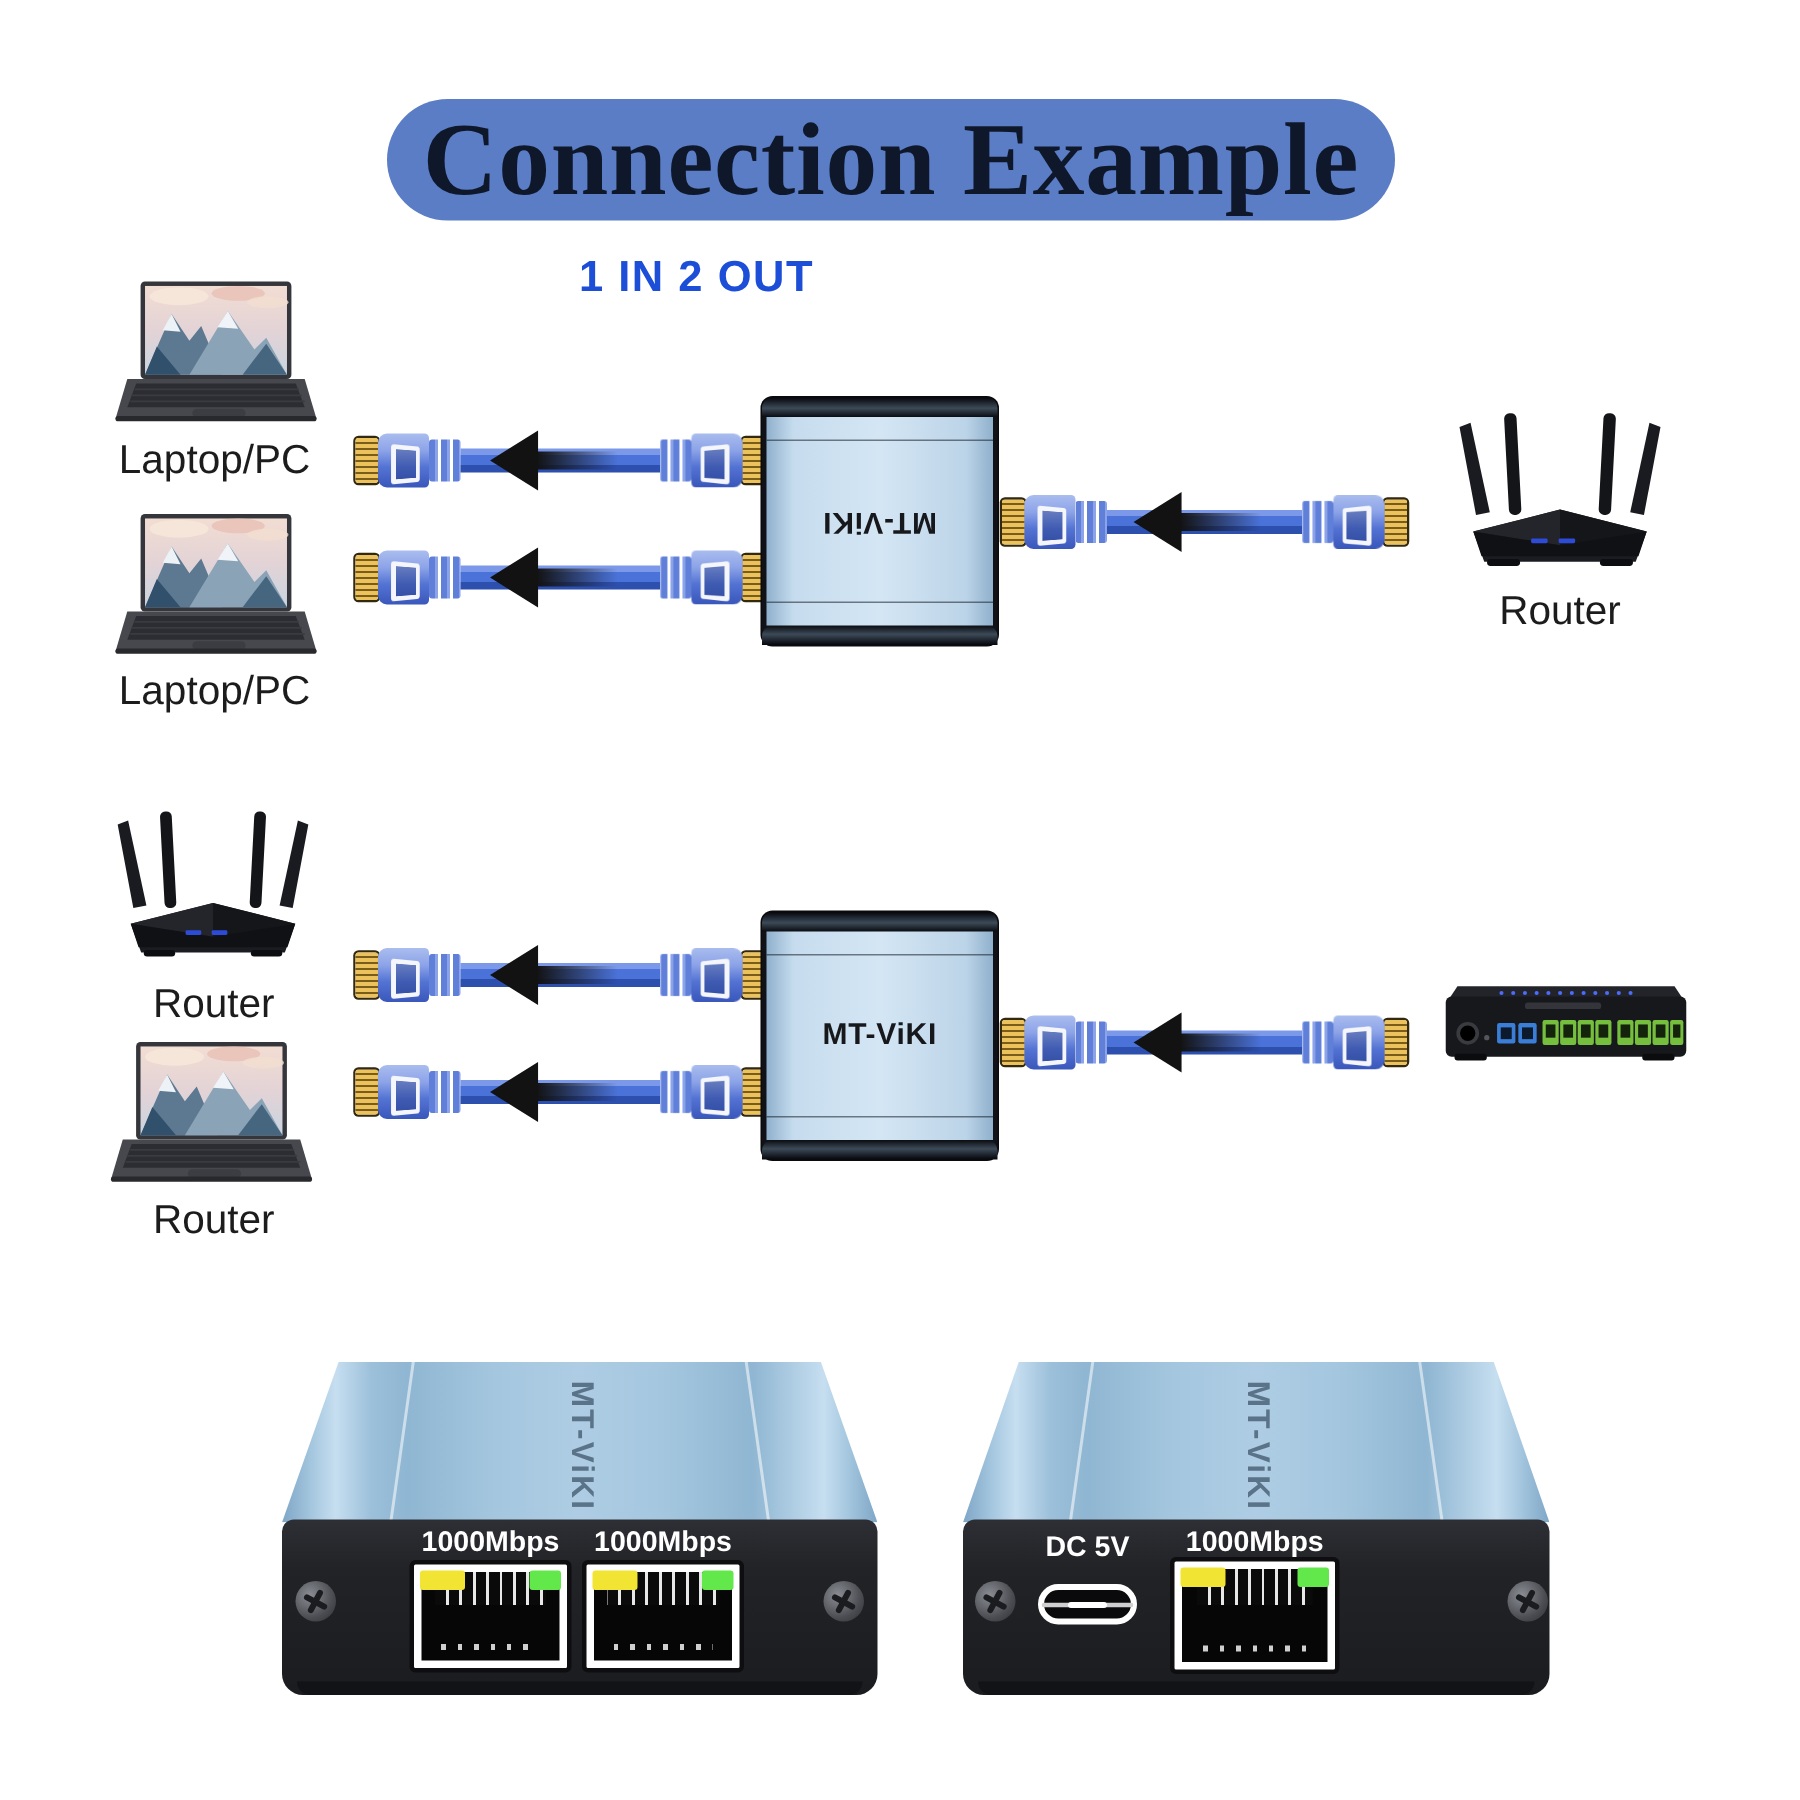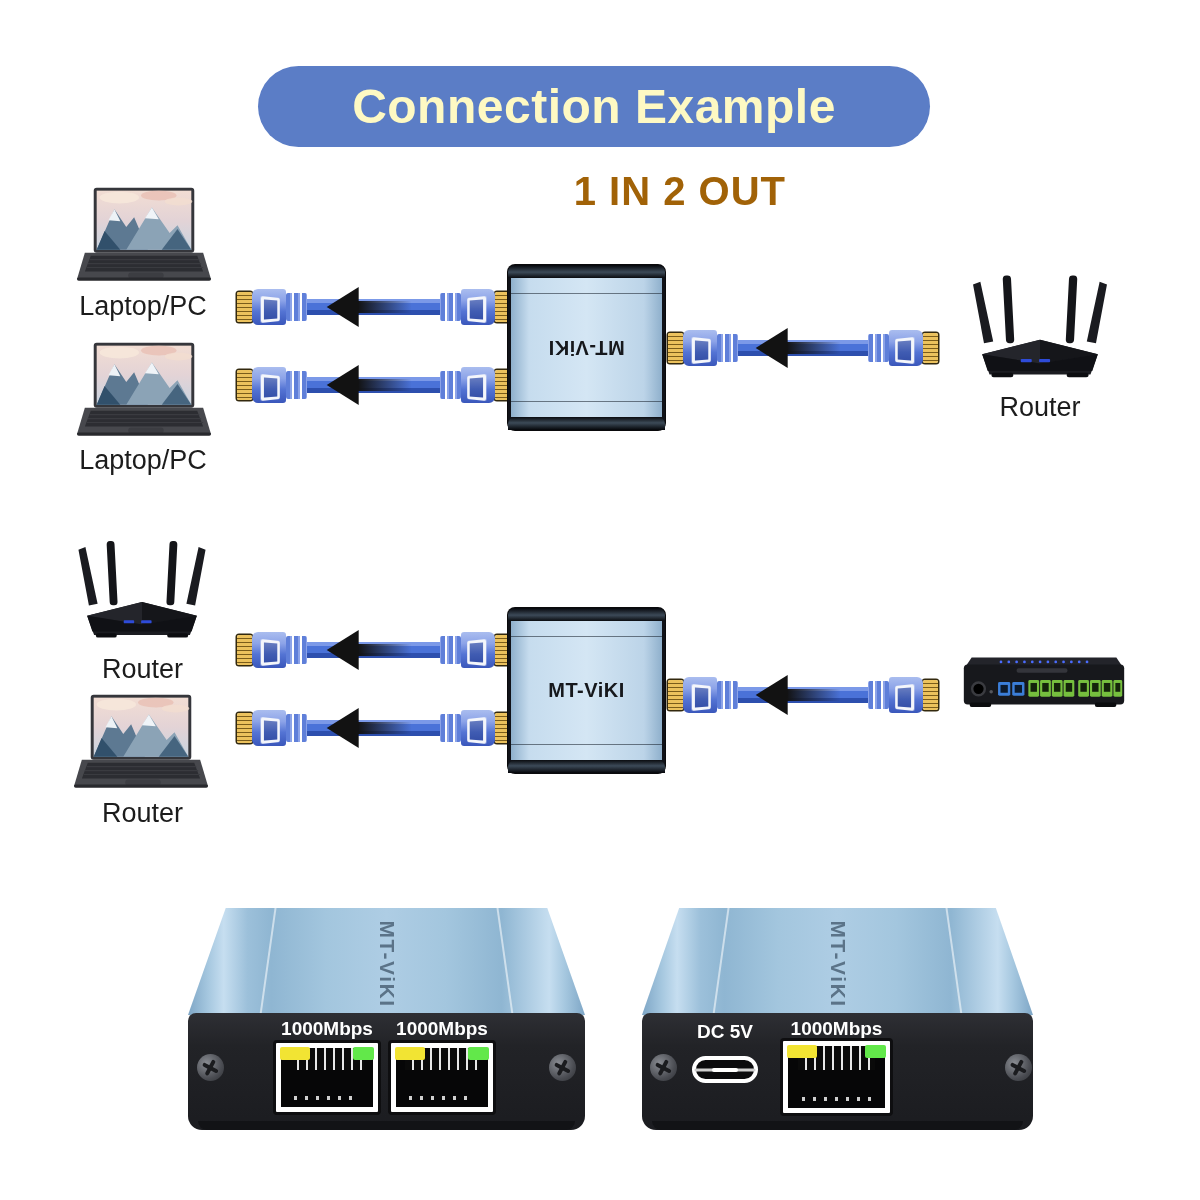--- a/index.html
+++ b/index.html
@@ -2,23 +2,23 @@
 <html><head>
 <meta charset="utf-8">
 <style>
   html,body{margin:0;padding:0;background:#ffffff;}
   #canvas{position:relative;width:1200px;height:1200px;background:#ffffff;overflow:hidden;
           font-family:"Liberation Sans",sans-serif;}
 
   
   .title-pill{position:absolute;left:258px;top:66px;width:672px;height:81px;border-radius:41px;
               background:#5b7dc6;display:flex;align-items:center;justify-content:center;}
-  .title-text{color:#fef9c3;font-size:48px;font-weight:bold;letter-spacing:0.5px;}
-  .subtitle{position:absolute;left:386px;top:169px;width:400px;text-align:right;
-            font-size:40px;font-weight:bold;color:#a16207;letter-spacing:1px;}
+  .title-text{color:#0f172a;font-size:69px;font-weight:bold;letter-spacing:0.5px;font-family:Liberation Serif, serif;}
+  .subtitle{position:absolute;left:386px;top:169px;width:400px;text-align:left;
+            font-size:29px;font-weight:bold;color:#1d4ed8;letter-spacing:1px;}
 
   
   .dev-label{position:absolute;text-align:center;font-size:27px;font-weight:400;color:#1c1c1c;}
 
   
   .cable{position:absolute;height:38px;display:flex;align-items:center;}
   .pins{width:15px;height:30px;border-radius:2px;flex:none;
         background:repeating-linear-gradient(180deg,#ecc25d 0 2.6px,#7a5c1a 2.6px 4px);
         box-shadow:0 0 0 1.5px #33290e;}
   .boot{display:flex;align-items:center;flex:none;}

